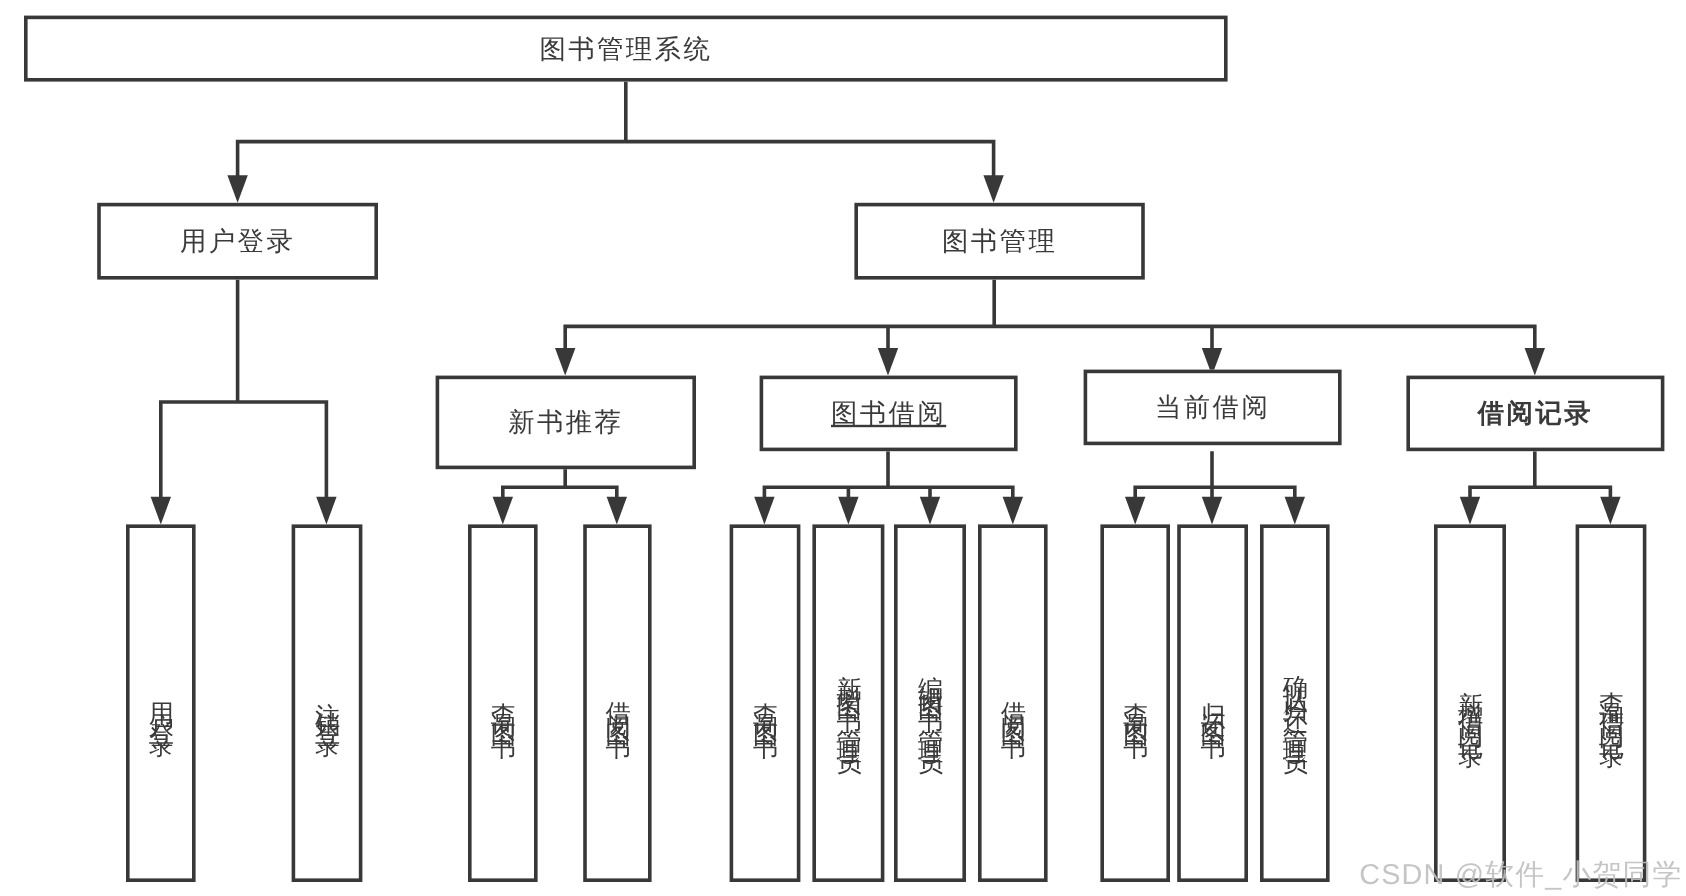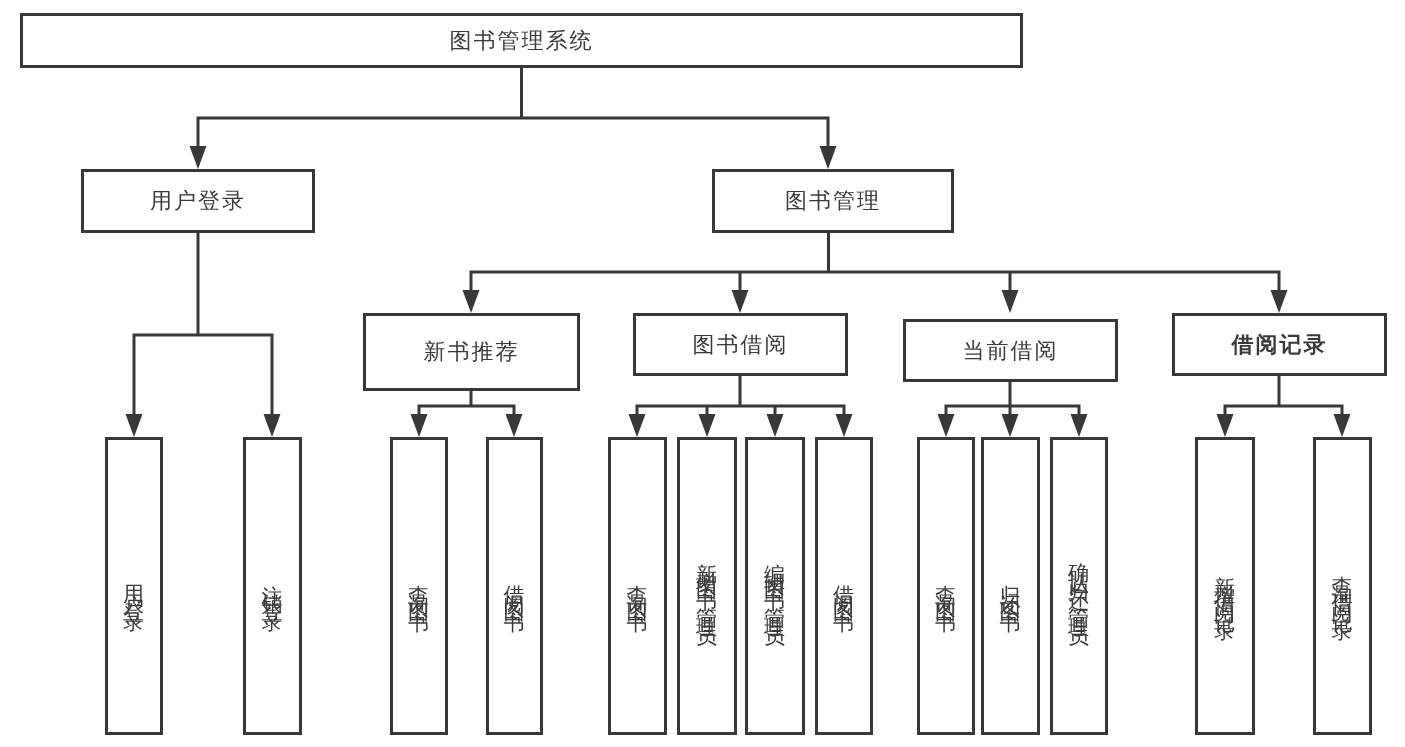--- a/index.html
+++ b/index.html
@@ -91,22 +91,22 @@
       <use href="#ah" x="1342" y="437"></use>
     </g>
   </svg>
 
   <div class="box h root" style="left:20px;top:13px;width:1003px;height:55px;">图书管理系统</div>
 
   <div class="box h" style="left:81px;top:169px;width:234px;height:64px;">用户登录</div>
   <div class="box h" style="left:712px;top:169px;width:242px;height:64px;">图书管理</div>
 
   <div class="box h" style="left:363px;top:313px;width:217px;height:78px;">新书推荐</div>
-  <div class="box h" style="left:633px;top:313px;width:215px;height:63px;">图书借阅</div>
-  <div class="box h" style="left:903px;top:319px;width:215px;height:63px;">当前借阅</div>
+  <div class="box h" style="left:633px;top:313px;width:215px;height:63px;text-decoration:underline;">图书借阅</div>
+  <div class="box h" style="left:903px;top:308px;width:215px;height:63px;">当前借阅</div>
   <div class="box h" style="left:1172px;top:313px;width:215px;height:63px;font-weight:bold;">借阅记录</div>
 
   <div class="box v" style="left:105px;top:437px;width:58px;height:298px;">
       <span>用户登录</span>
     </div>
   <div class="box v" style="left:243px;top:437px;width:59px;height:298px;">
       <span>注销登录</span>
     </div>
 
   <div class="box v" style="left:390px;top:437px;width:58px;height:298px;">
@@ -139,13 +139,14 @@
       <span>确认归还（管理员）</span>
     </div>
 
   <div class="box v" style="left:1195px;top:437px;width:60px;height:298px;">
       <span>新增借阅记录</span>
     </div>
   <div class="box v" style="left:1313px;top:437px;width:59px;height:298px;">
       <span>查询借阅记录</span>
     </div>
 
+  <div class="watermark">CSDN @软件_小贺同学</div>
 </div>
 
 </body></html>

